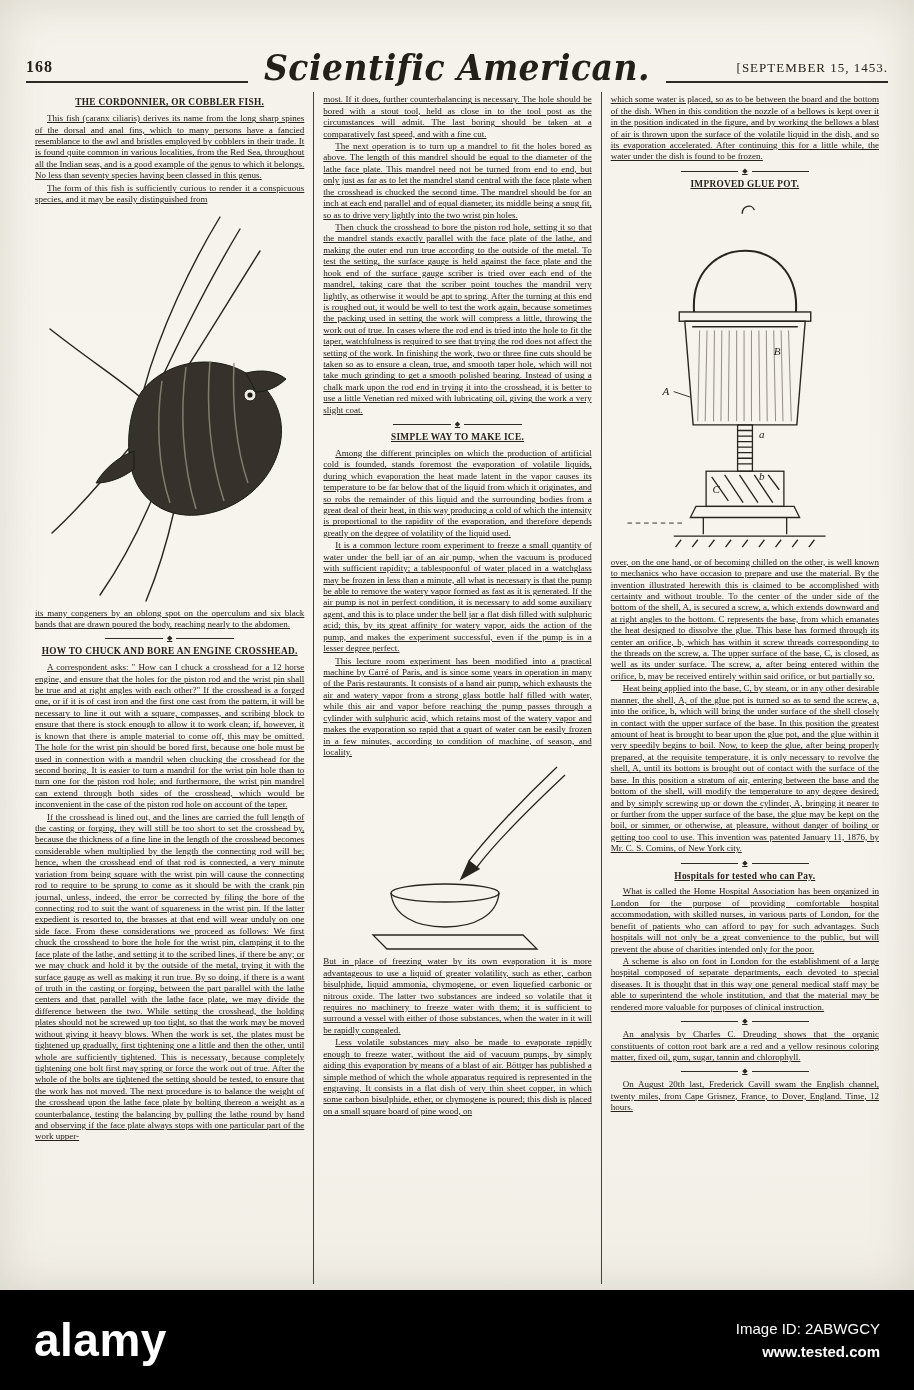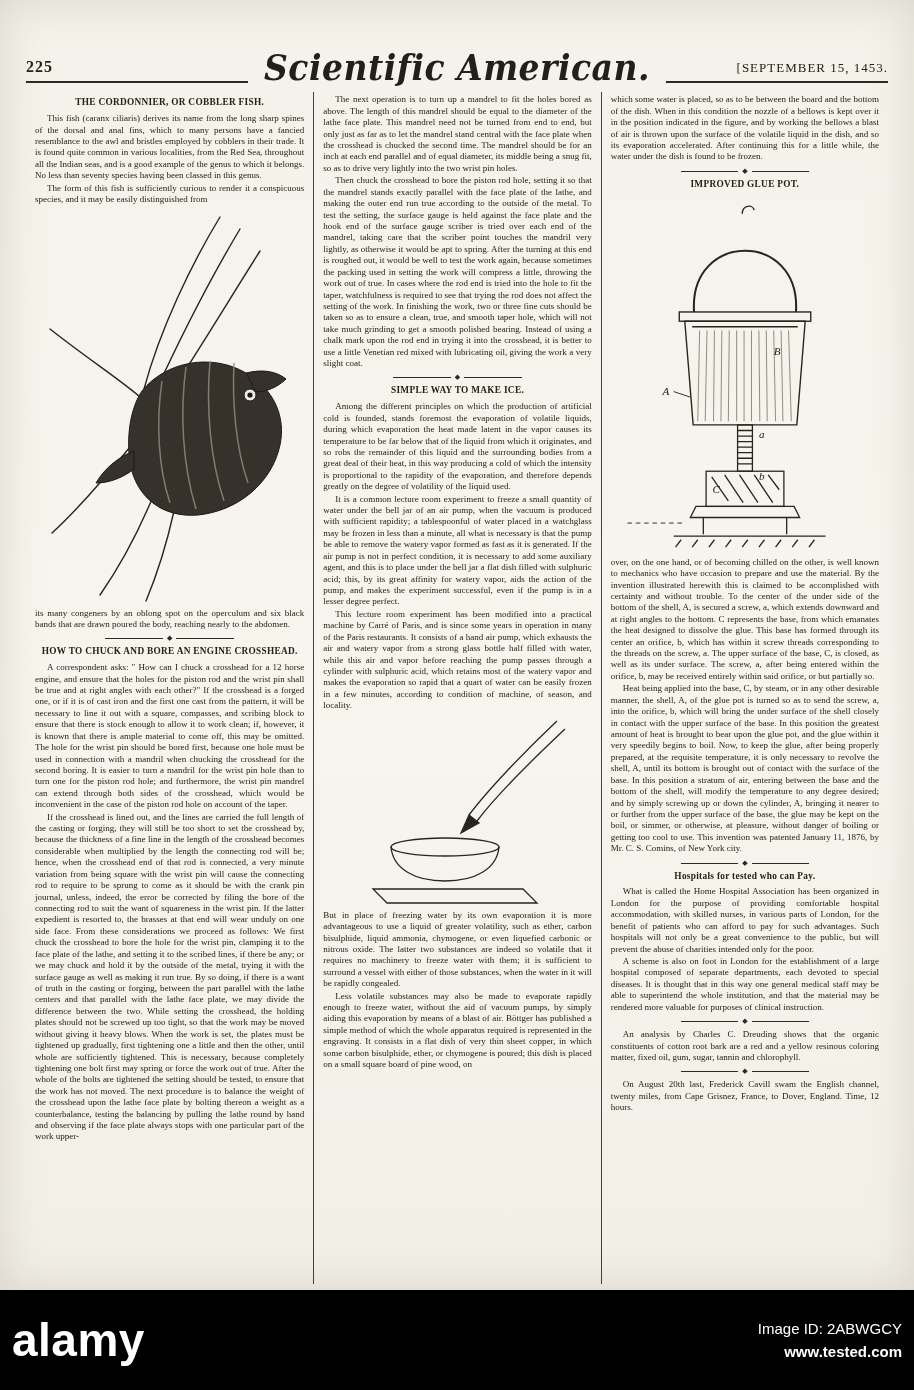--- a/index.html
+++ b/index.html
@@ -22,54 +22,54 @@
   .page-num { font-size: 16px; font-weight: bold; letter-spacing: 1px; }
   .masthead {
     margin: 0 16px; line-height: 0.95; font-family: "DejaVu Serif", serif;
     font-style: italic; font-weight: bold; font-size: 33px; letter-spacing: 0.5px;
     white-space: nowrap; transform: scaleY(1.08); color: #23201a;
   }
   .issue-date { font-size: 13px; letter-spacing: 1px; font-variant: small-caps; }
   
   .columns { display: flex; margin-top: 9px; height: 1192px; overflow: hidden; }
   .col { width: 33.333%; padding: 2px 9px 0; overflow: hidden;
-         font-size: 9px; line-height: 1.27; text-align: justify; }
+         font-size: 9px; line-height: 1.27; text-align: justify; text-decoration: underline; }
   .col + .col { border-left: 1px solid #45413a; }
   .art-title { font-size: 9.3px; font-weight: bold; text-align: center;
                margin: 3px 0 4px; letter-spacing: 0.3px; }
   .col p { margin: 0 0 1px; text-indent: 12px; }
   .col p.cont { text-indent: 0; }
   .ornament { display: flex; align-items: center; justify-content: center;
               margin: 5px 70px 4px; color: #2c2a24; }
   .ornament::before, .ornament::after { content: ""; flex: 1; border-top: 1px solid #2c2a24; }
   .ornament .glyph { font-size: 7px; padding: 0 4px; line-height: 1; }
   figure { margin: 5px 0; text-align: center; }
   figure svg { display: block; margin: 0 auto; }
   .fig-label { font-family: "Liberation Serif", serif; font-style: italic; }
   
   .alamy-bar {
     position: absolute; left: 0; right: 0; bottom: 0; height: 100px;
     background: #000; color: #fff; display: flex; align-items: center;
-    justify-content: space-between; padding: 0 12px;
+    justify-content: space-between; padding: 0 34px;
     font-family: "Liberation Sans", sans-serif;
   }
   .alamy-logo { font-size: 46px; font-weight: bold; letter-spacing: 0.5px; }
   .alamy-meta { text-align: right; font-size: 15px; line-height: 1.55; }
   .alamy-meta .id { display: block; }
   .alamy-meta .url { display: block; font-weight: bold; }
 </style>
 </head>
 <body>
 
 <div class="scan">
   <div class="page">
 
     <div class="hdr">
       <div class="hseg">
-        <span class="page-num">225</span>
+        <span class="page-num">168</span>
       </div>
       <h1 class="masthead">Scientific American.</h1>
       <div class="hseg right">
         <span class="issue-date">[SEPTEMBER 15, 1453.</span>
       </div>
     </div>
 
     <div class="columns">
 
       <section class="col">
@@ -107,20 +107,21 @@
         <div class="ornament">
           <span class="glyph">◆</span>
         </div>
 
         <h3 class="art-title">HOW TO CHUCK AND BORE AN ENGINE CROSSHEAD.</h3>
         <p>A correspondent asks: " How can I chuck a crosshead for a 12 horse engine, and ensure that the holes for the piston rod and the wrist pin shall be true and at right angles with each other?"  If the crosshead is a forged one, or if it is of cast iron and the first one cast from the pattern, it will be necessary to line it out with a square, compasses, and scribing block to ensure that there is stock enough to allow it to work clean; if, however, it is known that there is ample material to come off, this may be omitted. The hole for the wrist pin should be bored first, because one hole must be used in connection with a mandril when chucking the crosshead for the second boring. It is easier to turn a mandril for the wrist pin hole than to turn one for the piston rod hole; and furthermore, the wrist pin mandrel can extend through both sides of the crosshead, which would be inconvenient in the case of the piston rod hole on account of the taper.</p>
         <p>If the crosshead is lined out, and the lines are carried the full length of the casting or forging, they will still be too short to set the crosshead by, because the thickness of a fine line in the length of the crosshead becomes considerable when multiplied by the length the connecting rod will be; hence, when the crosshead end of that rod is connected, a very minute variation from being square with the wrist pin will cause the connecting rod to require to be sprung to come as it should be with the crank pin journal, unless, indeed, the error be corrected by filing the bore of the connecting rod to suit the want of squareness in the wrist pin. If the latter expedient is resorted to, the brasses at that end will wear unduly on one side face. From these considerations we proceed as follows: We first chuck the crosshead to bore the hole for the wrist pin, clamping it to the face plate of the lathe, and setting it to the scribed lines, if there be any; or we may chuck and hold it by the outside of the metal, trying it with the surface gauge as well as making it run true. By so doing, if there is a want of truth in the casting or forging, between the part parallel with the lathe centers and that parallel with the lathe face plate, we may divide the difference between the two. While setting the crosshead, the holding plates should not be screwed up too tight, so that the work may be moved without giving it heavy blows. When the work is set, the plates must be tightened up gradually, first tightening one a little and then the other, until whole are sufficiently tightened. This is necessary, because completely tightening one bolt first may spring or force the work out of true. After the whole of the bolts are tightened the setting should be tested, to ensure that the work has not moved. The next procedure is to balance the weight of the crosshead upon the lathe face plate by bolting thereon a weight as a counterbalance, testing the balancing by pulling the lathe round by hand and observing if the face plate always stops with one particular part of the work upper-</p>
       </section>
 
       <section class="col">
+        <p class="cont">most. If it does, further counterbalancing is necessary. The hole should be bored with a stout tool, held as close in to the tool post as the circumstances will admit. The last boring should be taken at a comparatively fast speed, and with a fine cut.</p>
         <p>The next operation is to turn up a mandrel to fit the holes bored as above. The length of this mandrel should be equal to the diameter of the lathe face plate. This mandrel need not be turned from end to end, but only just as far as to let the mandrel stand central with the face plate when the crosshead is chucked the second time. The mandrel should be for an inch at each end parallel and of equal diameter, its middle being a snug fit, so as to drive very lightly into the two wrist pin holes.</p>
         <p>Then chuck the crosshead to bore the piston rod hole, setting it so that the mandrel stands exactly parallel with the face plate of the lathe, and making the outer end run true according to the outside of the metal. To test the setting, the surface gauge is held against the face plate and the hook end of the surface gauge scriber is tried over each end of the mandrel, taking care that the scriber point touches the mandril very lightly, as otherwise it would be apt to spring. After the turning at this end is roughed out, it would be well to test the work again, because sometimes the packing used in setting the work will compress a little, throwing the work out of true. In cases where the rod end is tried into the hole to fit the taper, watchfulness is required to see that trying the rod does not affect the setting of the work. In finishing the work, two or three fine cuts should be taken so as to ensure a clean, true, and smooth taper hole, which will not take much grinding to get a smooth polished bearing. Instead of using a chalk mark upon the rod end in trying it into the crosshead, it is better to use a little Venetian red mixed with lubricating oil, giving the work a very slight coat.</p>
 
         <div class="ornament">
           <span class="glyph">◆</span>
         </div>
 
         <h3 class="art-title">SIMPLE WAY TO MAKE ICE.</h3>
         <p>Among the different principles on which the production of artificial cold is founded, stands foremost the evaporation of volatile liquids, during which evaporation the heat made latent in the vapor causes its temperature to be far below that of the liquid from which it originates, and so robs the remainder of this liquid and the surrounding bodies from a great deal of their heat, in this way producing a cold of which the intensity is proportional to the rapidity of the evaporation, and therefore depends greatly on the degree of volatility of the liquid used.</p>
         <p>It is a common lecture room experiment to freeze a small quantity of water under the bell jar of an air pump, when the vacuum is produced with sufficient rapidity; a tablespoonful of water placed in a watchglass may be frozen in less than a minute, all what is necessary is that the pump be able to remove the watery vapor formed as fast as it is generated. If the air pump is not in perfect condition, it is necessary to add some auxiliary agent, and this is to place under the bell jar a flat dish filled with sulphuric acid; this, by its great affinity for watery vapor, aids the action of the pump, and makes the experiment successful, even if the pump is in a lesser degree perfect.</p>

